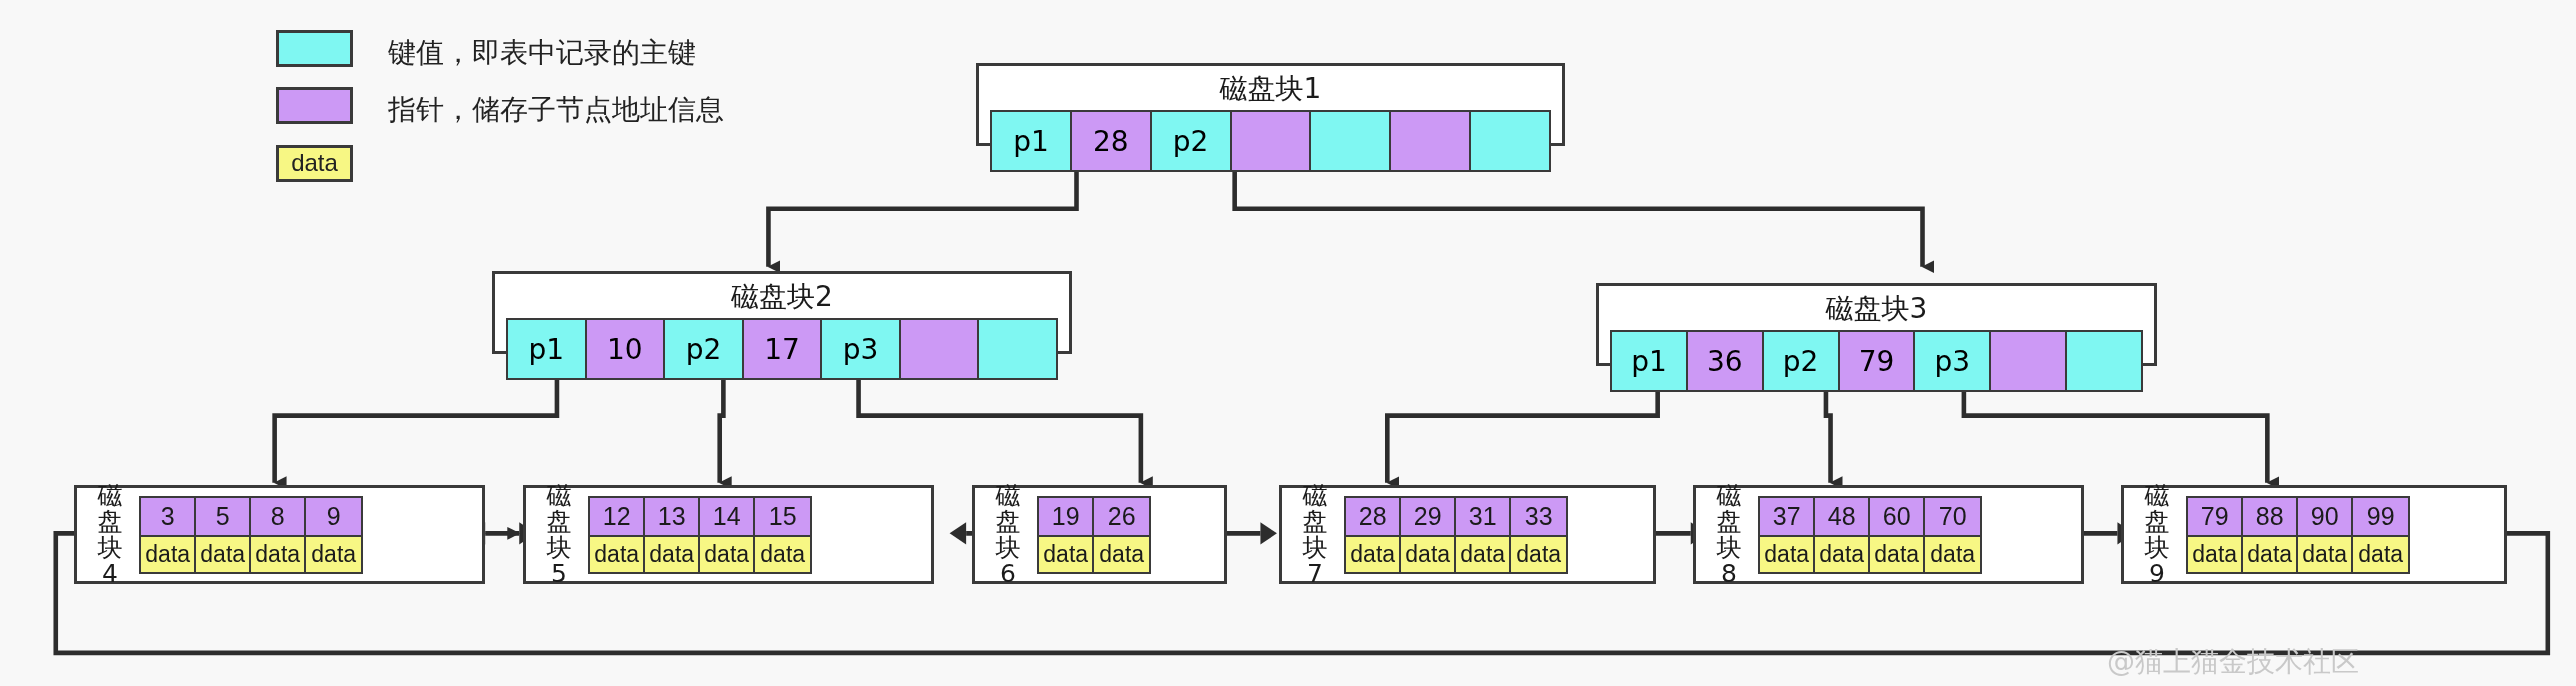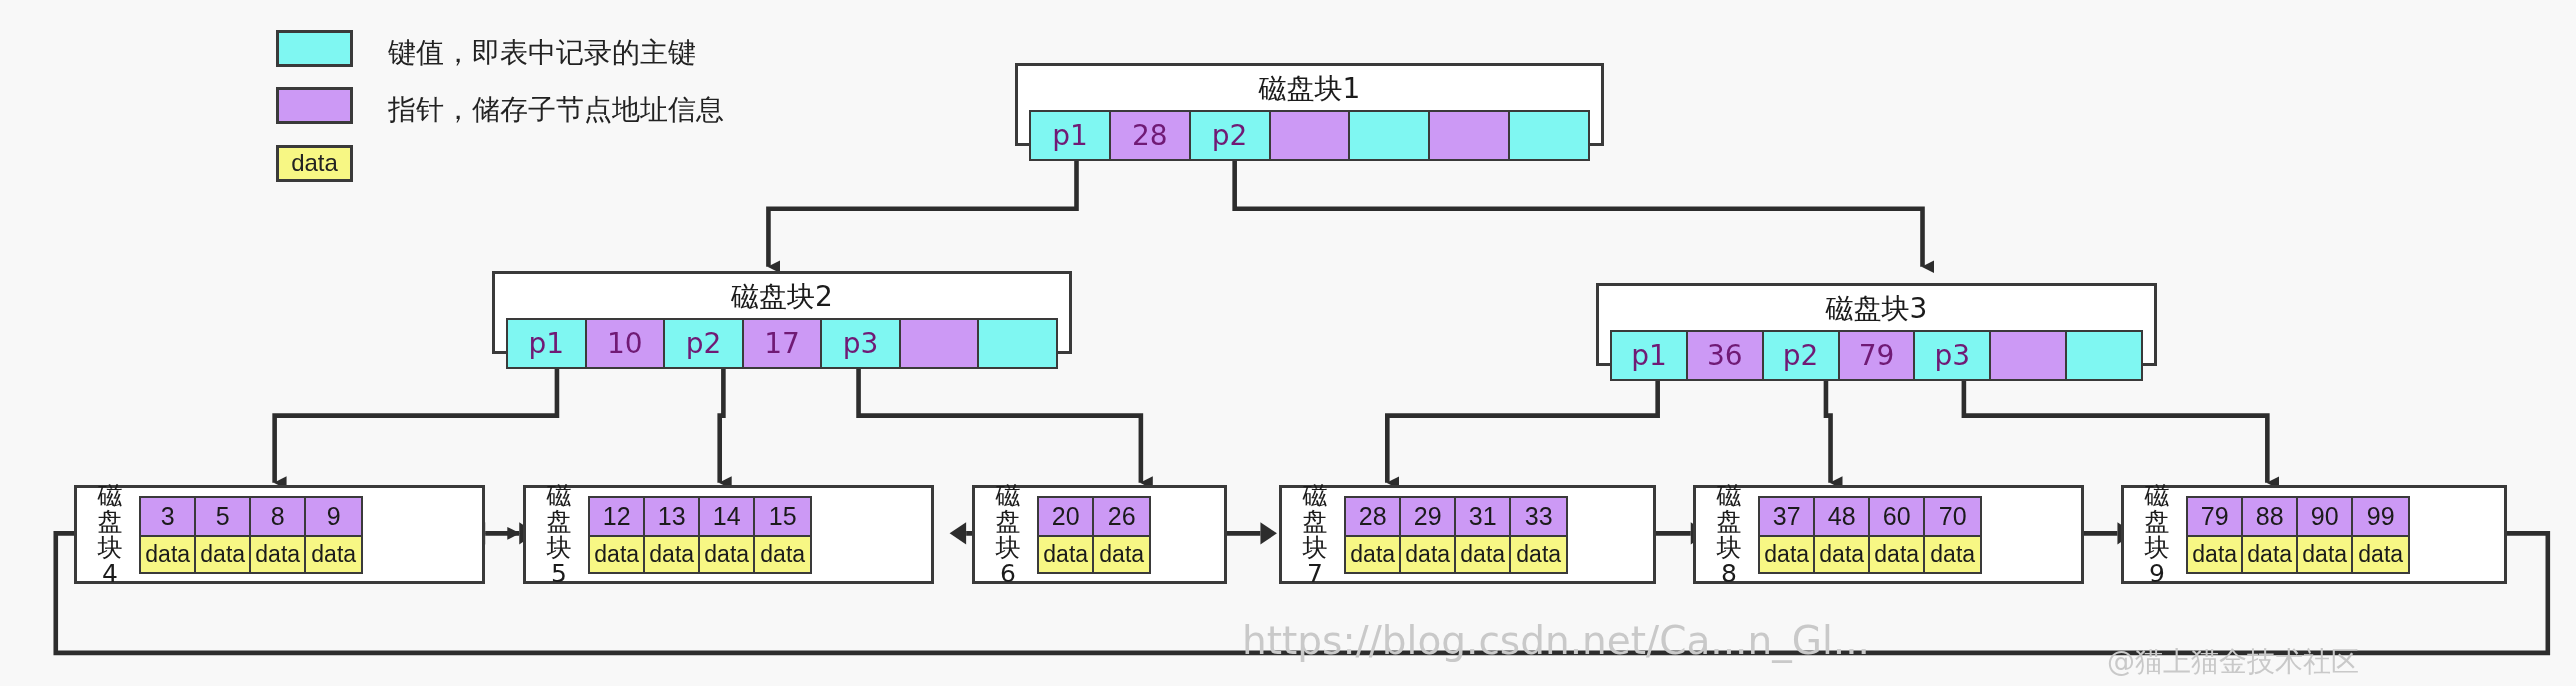--- a/index.html
+++ b/index.html
@@ -46,25 +46,25 @@
   }
   .cells{
     display:flex;
     margin:3.7px 11px 9.2px 11px;
     border:2.8px solid #3a3a3a;
     box-sizing:border-box;
     width:calc(100% - 22px);
   }
   .cell{
     flex:1 1 0;
-    height:47px;
+    height:58px;
     border-right:2.8px solid #3a3a3a;
     box-sizing:border-box;
     display:flex;align-items:center;justify-content:center;
-    font-size:28px;color:#701a75;
+    font-size:28px;color:#000000;
     font-family:"DejaVu Sans","Liberation Sans",sans-serif;
   }
   .cell:last-child{border-right:none;}
   .key{background:#7ff7f2;}
   .ptr{background:#cc99f5;}
 
   
   .leaf{
     position:absolute;
     background:#ffffff;
@@ -187,21 +187,21 @@
     <div class="legend-row">
       <div class="legend-swatch ptr"></div>
       <div class="legend-text">指针，储存子节点地址信息</div>
     </div>
 
     <div class="legend-row">
       <div class="legend-swatch" style="background:#f7f784">data</div>
     </div>
   </div>
 
-  <div class="node" style="left:1015px;top:63px;width:589px;height:83px;">
+  <div class="node" style="left:976px;top:63px;width:589px;height:83px;">
     <div class="node-title">磁盘块1</div>
     <div class="cells">
       <div class="cell key">p1</div>
       <div class="cell ptr">28</div>
       <div class="cell key">p2</div>
       <div class="cell ptr"></div>
       <div class="cell key"></div>
       <div class="cell ptr"></div>
       <div class="cell key"></div>
     </div>
@@ -289,21 +289,21 @@
 
   <div class="leaf" style="left:972px;top:485px;width:255px;height:99px;">
     <div class="leaf-label">
       <span>磁</span>
       <span>盘</span>
       <span>块</span>
       <span>6</span>
     </div>
     <div class="leaf-grid">
       <div class="leaf-col">
-        <div class="leaf-key">20</div>
+        <div class="leaf-key">19</div>
         <div class="leaf-data">data</div>
       </div>
       <div class="leaf-col">
         <div class="leaf-key">26</div>
         <div class="leaf-data">data</div>
       </div>
     </div>
   </div>
 
   <div class="leaf" style="left:1279px;top:485px;width:377px;height:99px;">
@@ -380,17 +380,16 @@
         <div class="leaf-key">90</div>
         <div class="leaf-data">data</div>
       </div>
       <div class="leaf-col">
         <div class="leaf-key">99</div>
         <div class="leaf-data">data</div>
       </div>
     </div>
   </div>
 
-  <div class="wm" style="left:1242px;top:618px;font-size:39px;">https://blog.csdn.net/Ca...n_Gl...</div>
   <div class="wm" style="left:2107px;top:643px;font-size:28px;">@猫上猫金技术社区</div>
 
 </div>
 
 
 </body></html>

